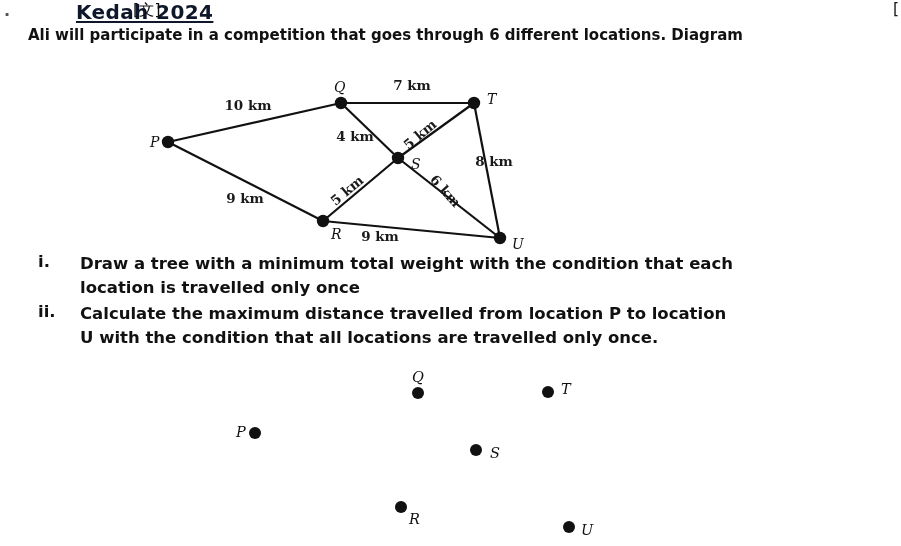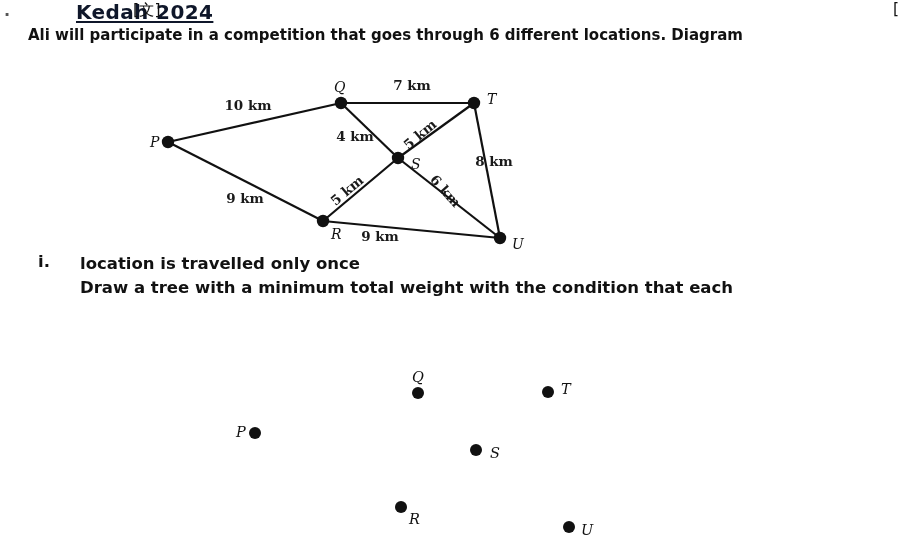--- a/index.html
+++ b/index.html
@@ -196,22 +196,29 @@
         <text x="494" y="92" class="edge-label" text-anchor="middle">8 km</text>
         <text x="380" y="167" class="edge-label" text-anchor="middle">9 km</text>
       </g>
   </svg>
 </div>
 
 <div class="qlist">
   <div class="qrow">
     <span class="qnum">i.</span>
     <div class="qtext">
+      <span class="ln">Draw a tree with a minimum total weight with the condition that each</span>
       <span class="ln">location is travelled only once</span>
-      <span class="ln">Draw a tree with a minimum total weight with the condition that each</span>
+    </div>
+  </div>
+  <div class="qrow" style="margin-top:2px;">
+    <span class="qnum">ii.</span>
+    <div class="qtext">
+      <span class="ln">Calculate the maximum distance travelled from location P to location</span>
+      <span class="ln">U with the condition that all locations are travelled only once.</span>
     </div>
   </div>
 </div>
 
 <div class="figure-blank">
   <svg width="901" height="176" viewBox="0 0 901 176">
     <g id="blank-nodes">
         <circle cx="255" cy="63" r="6" fill="#111111"></circle>
         <circle cx="418" cy="23" r="6" fill="#111111"></circle>
         <circle cx="548" cy="22" r="6" fill="#111111"></circle>

